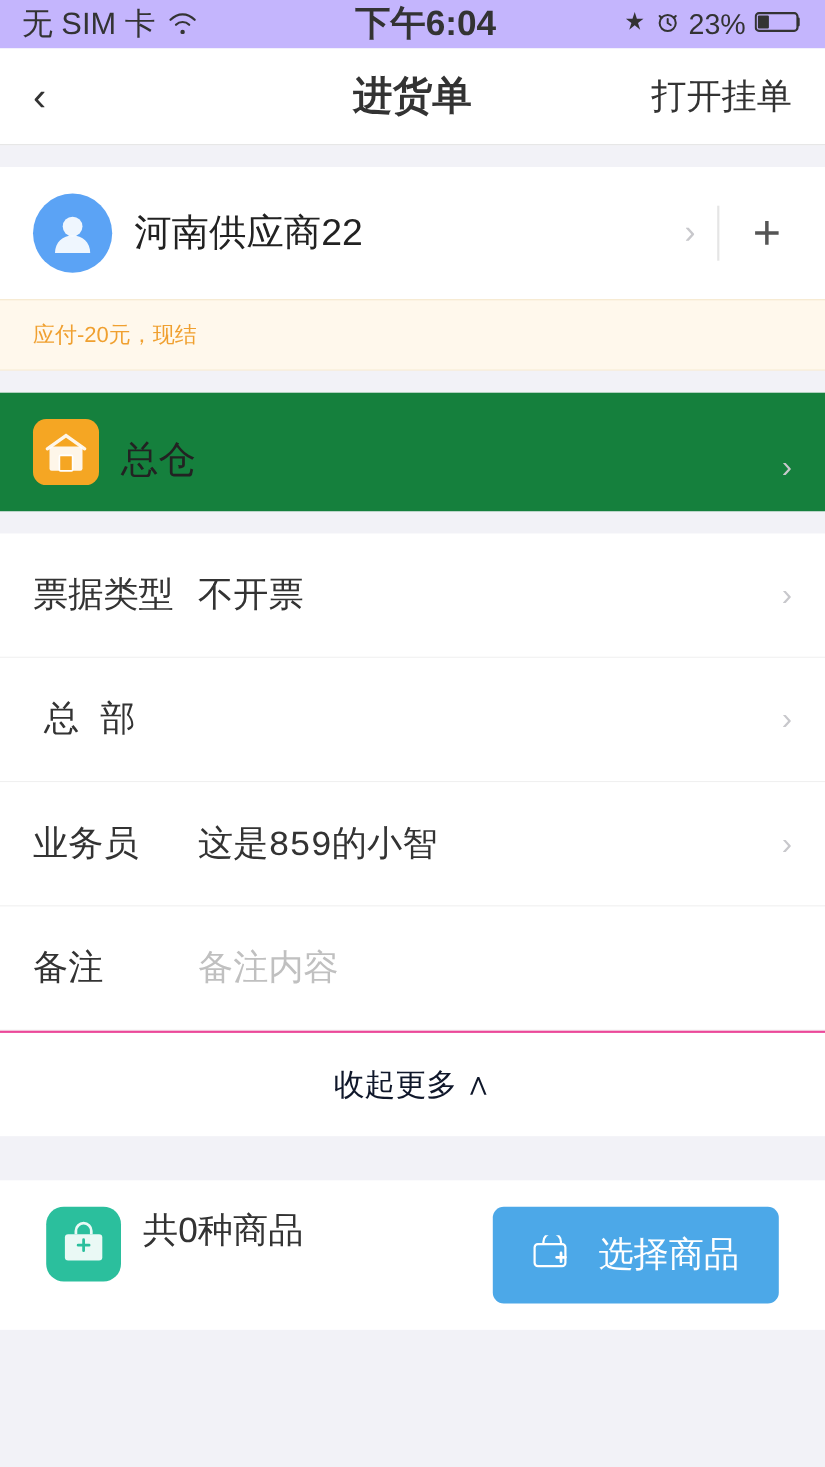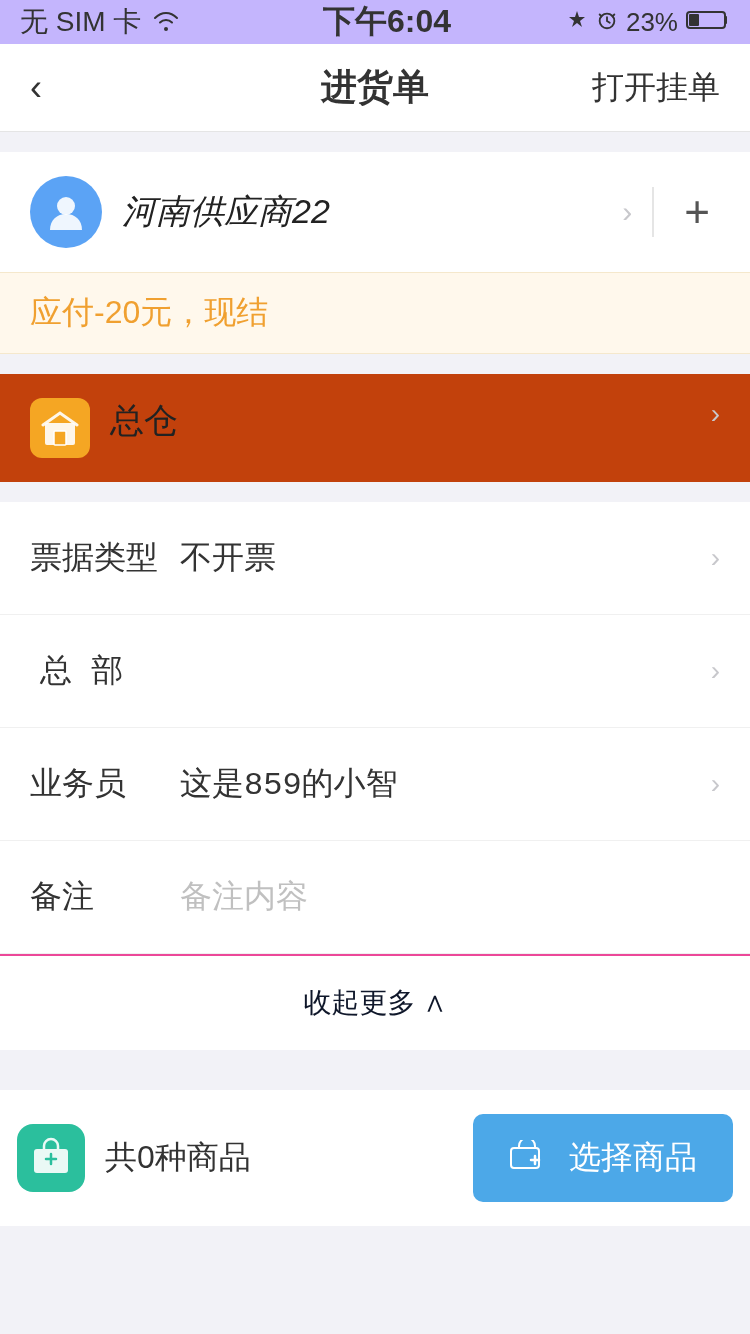--- a/index.html
+++ b/index.html
@@ -88,21 +88,20 @@
       align-items: center;
       justify-content: center;
       margin-right: 20px;
       flex-shrink: 0;
     }
     .supplier-avatar svg { width: 44px; height: 44px; }
     .supplier-name {
       flex: 1;
       font-size: 34px;
       color: #222;
-      font-style: italic;
     }
     .supplier-chevron {
       color: #c8c8cc;
       font-size: 30px;
       margin-right: 0;
     }
     .supplier-divider {
       width: 2px;
       height: 50px;
       background: #e5e5e5;
@@ -113,32 +112,32 @@
       color: #555;
       line-height: 1;
       padding: 0 10px;
       cursor: pointer;
     }
 
     
     .notice-bar {
       background: #fff8ec;
       padding: 18px 30px;
-      font-size: 32px;
+      font-size: 20px;
       color: #f0a030;
       border-top: 1px solid #f5e8cc;
       border-bottom: 1px solid #f5e8cc;
     }
 
     
     .warehouse-row {
       display: flex;
-      align-items: flex-start;
+      align-items: flex-end;
       padding: 24px 30px;
-      background: #c2410c;
+      background: #15803d;
       cursor: pointer;
     }
     .warehouse-icon {
       width: 60px;
       height: 60px;
       border-radius: 12px;
       background: #f5a623;
       display: flex;
       align-items: center;
       justify-content: center;
@@ -197,22 +196,21 @@
       font-size: 28px;
       color: #0f172a;
       cursor: pointer;
       border-top: 2px solid #ec4899;
     }
 
     
     .bottom-section {
       background: #fff;
       display: flex;
-      align-items: center;
-      padding: 24px 17px;
+      padding: 24px 42px;
       margin-top: 20px;
       gap: 20px;
     }
     .product-icon {
       width: 68px;
       height: 68px;
       border-radius: 16px;
       background: #2bbf9d;
       display: flex;
       align-items: center;

